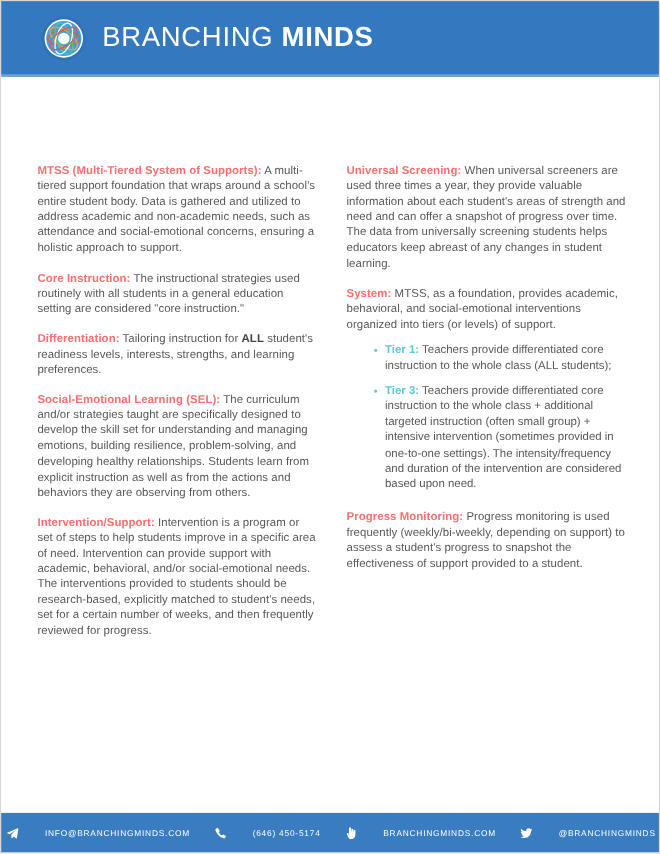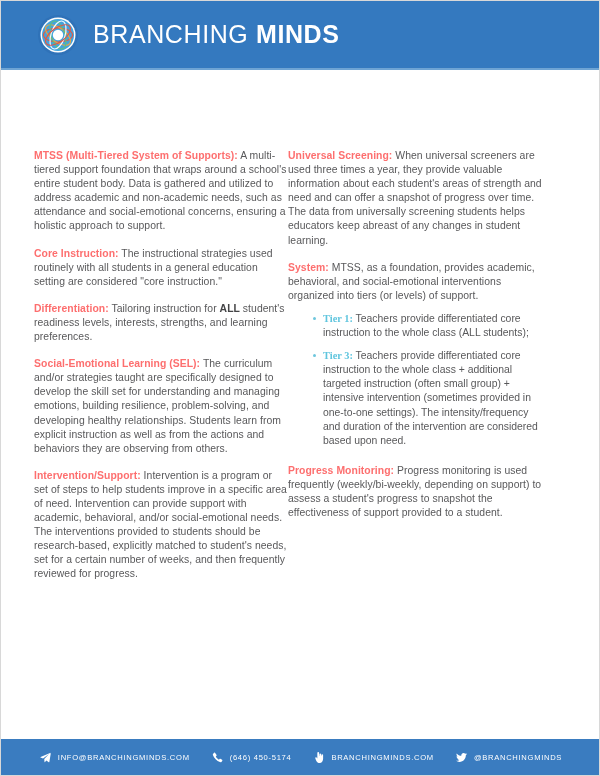--- a/index.html
+++ b/index.html
@@ -78,20 +78,21 @@
     letter-spacing: 0.3px;
   }
 
   
   .columns {
     position: absolute;
     top: 148px;
     left: 33px;
     width: 536px;
     display: flex;
+    gap: 27px;
   }
   .col { width: 254px; }
 
   .entry { margin-bottom: 13px; }
   .entry p {
     margin: 0;
     font-size: 10.4px;
     line-height: 14.1px;
     color: #58585a;
     letter-spacing: 0.05px;
@@ -122,40 +123,39 @@
     left: 0;
     top: 5px;
     width: 3px;
     height: 3px;
     border-radius: 50%;
     background: #6ec6dd;
   }
   .tier-label {
     color: #5fc5de;
     font-weight: 700;
-    font-family: Liberation Serif, serif;
   }
 
   
   .footer-bar {
     position: absolute;
     left: 0;
     bottom: 0;
     width: 600px;
     height: 36px;
     background: #3a7cc0;
     display: flex;
     align-items: center;
     justify-content: center;
     gap: 22px;
   }
   .footer-item {
     display: flex;
     align-items: center;
-    gap: 7px;
+    gap: 24px;
     color: #ffffff;
     font-size: 7.6px;
     letter-spacing: 0.7px;
     white-space: nowrap;
   }
   .footer-icon {
     display: inline-flex;
     align-items: center;
     justify-content: center;
     width: 11px;

